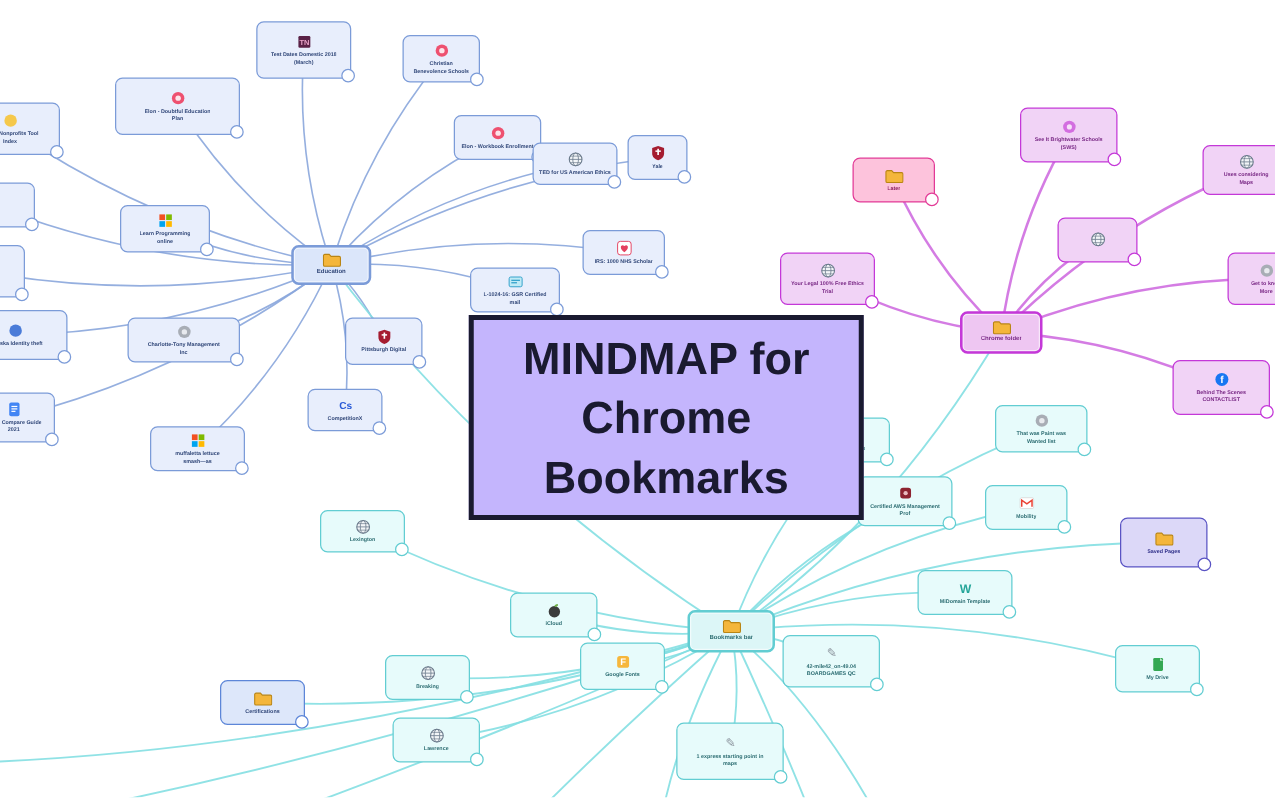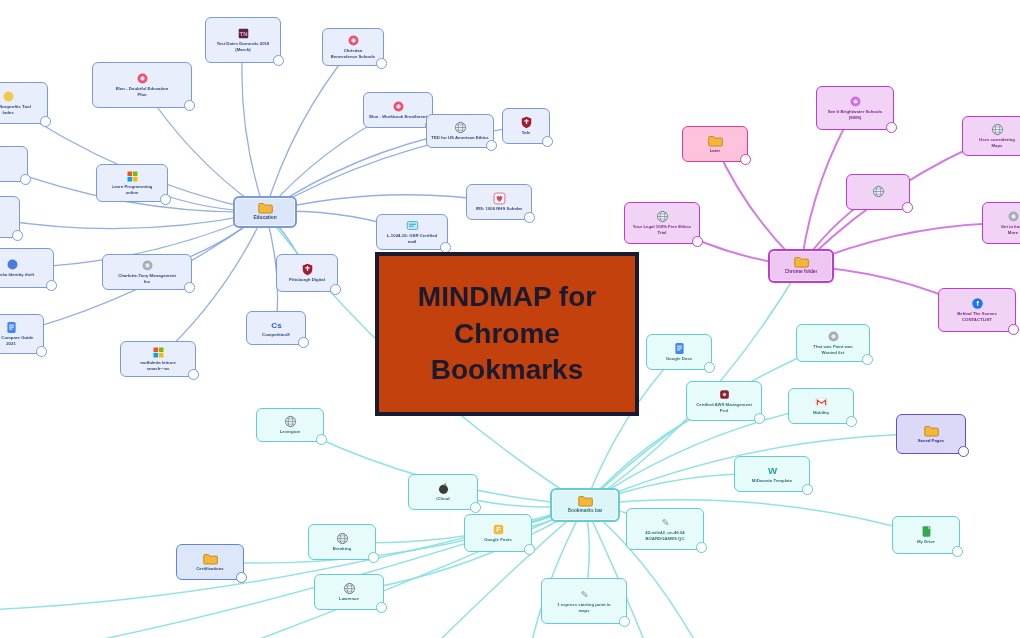--- a/index.html
+++ b/index.html
@@ -67,21 +67,21 @@
       <path d="M265 212 Q390 380 585 505" fill="none" stroke="#84dfe2" stroke-width="1.5" stroke-opacity="0.9" stroke-linecap="round"></path>
       <path d="M801 266 Q710 420 585 505" fill="none" stroke="#84dfe2" stroke-width="1.5" stroke-opacity="0.9" stroke-linecap="round"></path>
       <path d="M585 505 Q260 600 -20 610" fill="none" stroke="#84dfe2" stroke-width="1.5" stroke-opacity="0.9" stroke-linecap="round"></path>
       <path d="M585 505 Q300 600 60 648" fill="none" stroke="#84dfe2" stroke-width="1.5" stroke-opacity="0.9" stroke-linecap="round"></path>
       <path d="M585 505 Q420 580 230 650" fill="none" stroke="#84dfe2" stroke-width="1.5" stroke-opacity="0.9" stroke-linecap="round"></path>
       <path d="M585 505 Q500 580 430 650" fill="none" stroke="#84dfe2" stroke-width="1.5" stroke-opacity="0.9" stroke-linecap="round"></path>
       <path d="M585 505 Q545 580 530 650" fill="none" stroke="#84dfe2" stroke-width="1.5" stroke-opacity="0.9" stroke-linecap="round"></path>
       <path d="M585 505 Q620 580 648 650" fill="none" stroke="#84dfe2" stroke-width="1.5" stroke-opacity="0.9" stroke-linecap="round"></path>
       <path d="M585 505 Q650 560 700 650" fill="none" stroke="#84dfe2" stroke-width="1.5" stroke-opacity="0.9" stroke-linecap="round"></path>
     </svg>
-  <div id="title-card" style="left: 375px; top: 252px; width: 252px; height: 148px; background: #c2410c; border: 4px solid rgb(26, 26, 48); color: rgb(26, 26, 48); font-size: 28px; line-height: 1.32; padding: 4px 2px;">
+  <div id="title-card" style="left: 375px; top: 252px; width: 252px; height: 148px; background: #c4b5fd; border: 4px solid rgb(26, 26, 48); color: rgb(26, 26, 48); font-size: 36px; line-height: 1.32; padding: 4px 28px;">
     <span>MINDMAP for Chrome Bookmarks</span>
   </div>
 <div class="node" style="left: 205px; top: 17px; width: 76px; height: 46px; background: rgb(232, 238, 252); border: 1.5px solid rgb(123, 155, 216); color: rgb(51, 73, 122);">
       <span class="ic"><svg width="13" height="13" viewBox="0 0 12 12">
           <rect x="1.6" y="1.6" width="8.8" height="8.8" rx="1" fill="#5a2146"></rect>
           <text x="6" y="8.2" font-size="5.5" font-weight="bold" fill="#e9a3c8" text-anchor="middle" font-family="Liberation Sans,sans-serif">TN</text>
         </svg></span>
       <div class="lbl">Test Dates Domestic 2018
 (March)</div>
       <span class="badge" style="border: 1px solid rgb(123, 155, 216);"></span>

